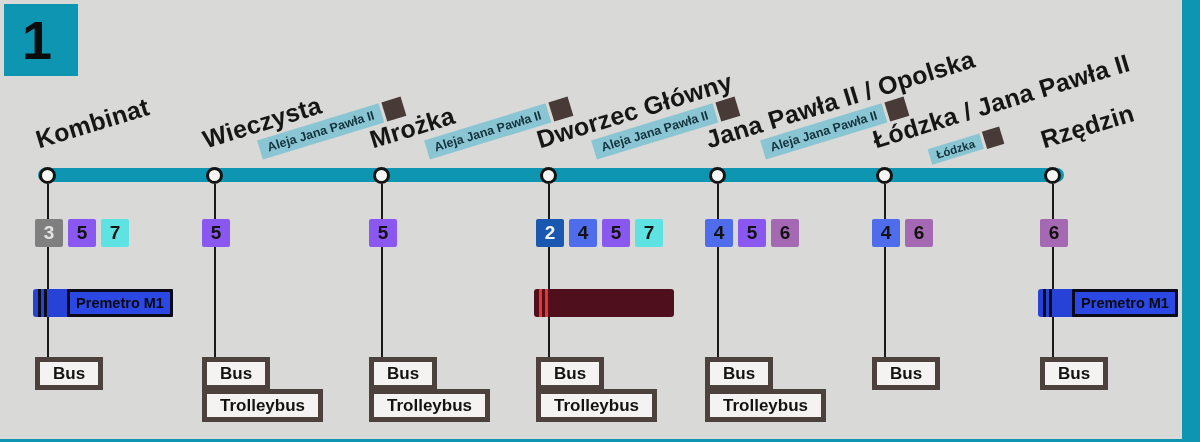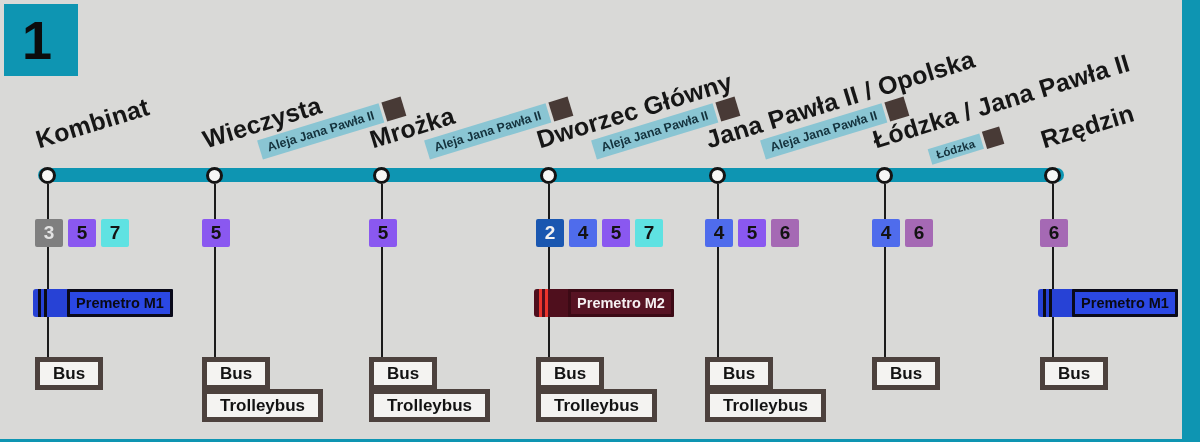--- a/index.html
+++ b/index.html
@@ -135,23 +135,20 @@
         <div class="connector" style="left: 548px; top: 317px; height: 40px;"></div>
         <div class="badge-row" style="left: 536px;">
           <div class="badge" style="background: rgb(26, 87, 176); color: rgb(242, 242, 242);">2</div>
           <div class="badge" style="background: rgb(79, 108, 236); color: rgb(19, 19, 19);">4</div>
           <div class="badge" style="background: rgb(138, 88, 240); color: rgb(19, 19, 19);">5</div>
           <div class="badge" style="background: rgb(95, 226, 226); color: rgb(19, 19, 19);">7</div>
         </div>
         <div class="premetro" style="left: 534px; background: rgb(79, 15, 29);">
           <span class="pm-stripe" style="background: rgb(234, 52, 44);"></span>
           <span class="pm-stripe" style="background: rgb(234, 52, 44);"></span>
-          <span class="pm-inner" style="border-color: rgb(60, 10, 21); background: linear-gradient(rgb(87, 19, 35) 0%, rgb(87, 19, 35) 100%);">
-            <span style="color: rgb(245, 239, 241);">Premetro M2</span>
-          </span>
         </div>
         <div class="tbox" style="left: 536px; top: 357px; border-color: rgb(76, 65, 61); background: rgb(244, 243, 241);">Bus</div>
         <div class="tbox" style="left: 536px; top: 389px; border-color: rgb(76, 65, 61); background: rgb(244, 243, 241);">Trolleybus</div>
       </div>
       <div>
         <div class="ribbon" style="left: 763px; top: 140px;">
           <span class="ribbon-strip" style="background: rgb(138, 197, 211); color: rgb(20, 50, 61);">Aleja Jana Pawła II</span>
           <span class="ribbon-cap" style="background: rgb(72, 58, 54);"></span>
         </div>
         <div class="station-label" style="left: 712px;">Jana Pawła II / Opolska</div>

